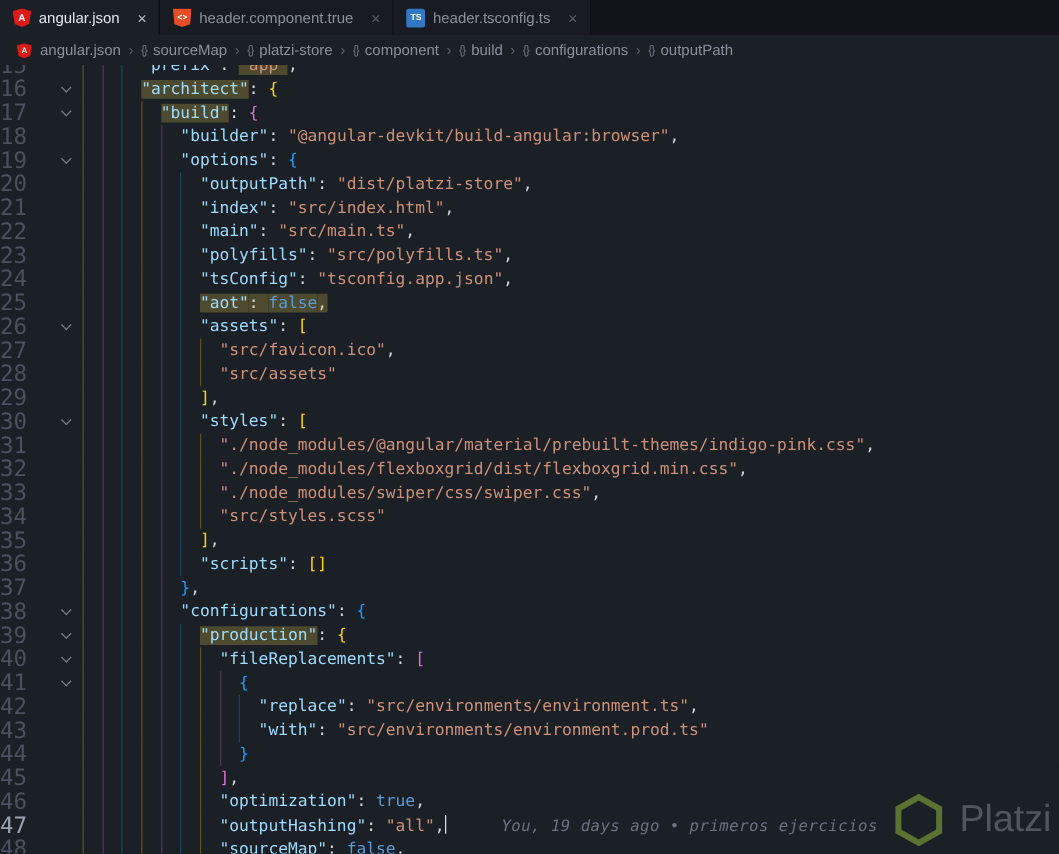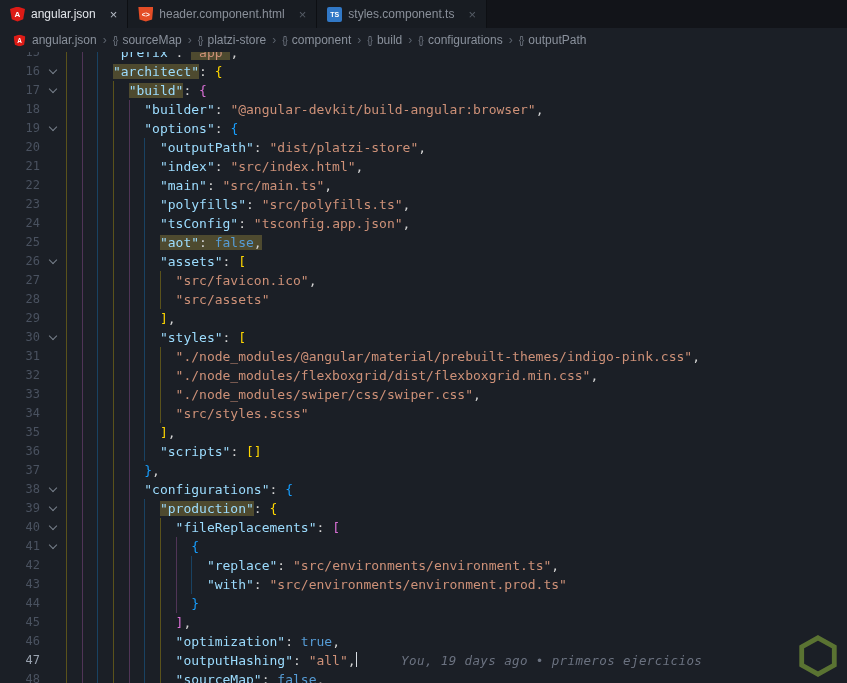--- a/index.html
+++ b/index.html
@@ -26,21 +26,21 @@
   .fi-sm{transform:scale(.8)}
 
   .breadcrumbs{height:24px;display:flex;align-items:center;padding:0 12px;font-size:12px;color:var(--crumb);gap:4px;background:var(--bg)}
   .crumb{display:flex;align-items:center;gap:5px;cursor:pointer}
   .crumb .sym{color:#6b727d;font-size:10px;letter-spacing:-1px}
   .sep{color:#5b626c;margin:0 2px;font-size:12px}
 
   .viewport{height:631px;overflow:hidden;position:relative}
   .lines{margin-top:-9px}
   .line{display:flex;height:19px;line-height:19px;font:13px/19px "DejaVu Sans Mono","Liberation Mono",monospace;white-space:pre}
-  .lnum{flex:0 0 40px;text-align:right;color:var(--ln);font-size:12px}
+  .lnum{flex:0 0 40px;text-align:left;color:var(--ln);font-size:18px}
   .lnum.active{color:var(--ln-active)}
   .foldcol{flex:0 0 26px;display:flex;align-items:center;justify-content:center}
   .chev{width:6px;height:6px;border-right:1.5px solid #78808c;border-bottom:1.5px solid #78808c;transform:translateY(-2px) rotate(45deg)}
   .codetext{position:relative;flex:1}
   .guide{position:absolute;top:0;bottom:0;width:1px}
   .g0{background:rgba(255,215,0,.28)}
   .g1{background:rgba(218,112,214,.28)}
   .g2{background:rgba(23,159,255,.28)}
   .tok-key{color:var(--key)} .tok-str{color:var(--str)} .tok-pun{color:var(--pun)} .tok-kw{color:var(--kw)}
   .tok-b0{color:var(--b0)} .tok-b1{color:var(--b1)} .tok-b2{color:var(--b2)}
@@ -56,26 +56,26 @@
 <body>
 
 <div class="tabbar">
     <div class="tab active">
       <span class="fi fi-angular">A</span>
       <span class="tab-label">angular.json</span>
       <span class="tab-close">×</span>
     </div>
     <div class="tab">
       <span class="fi fi-html">&lt;&gt;</span>
-      <span class="tab-label">header.component.html</span>
+      <span class="tab-label">header.component.true</span>
       <span class="tab-close">×</span>
     </div>
     <div class="tab">
       <span class="fi fi-ts">TS</span>
-      <span class="tab-label">styles.component.ts</span>
+      <span class="tab-label">header.tsconfig.ts</span>
       <span class="tab-close">×</span>
     </div>
   </div>
 
 <div class="breadcrumbs">
     <span class="crumb">
       <span class="fi fi-angular fi-sm">A</span>
       <span>angular.json</span>
     </span>
     <span class="sep">›</span>
@@ -146,13 +146,14 @@
       <div class="line"><span class="lnum">46</span><span class="foldcol"></span><span class="codetext"><i class="guide g0" style="left: 0px;"></i><i class="guide g1" style="left: 15.6538px;"></i><i class="guide g2" style="left: 31.3075px;"></i><i class="guide g0" style="left: 46.9612px;"></i><i class="guide g1" style="left: 62.615px;"></i><i class="guide g2" style="left: 78.2687px;"></i><i class="guide g0" style="left: 93.9225px;"></i><span class="tok-ws">              </span><span class="tok-key">"optimization"</span><span class="tok-pun">: </span><span class="tok-kw">true</span><span class="tok-pun">,</span></span></div>
       <div class="line"><span class="lnum active">47</span><span class="foldcol"></span><span class="codetext"><i class="guide g0" style="left: 0px;"></i><i class="guide g1" style="left: 15.6538px;"></i><i class="guide g2" style="left: 31.3075px;"></i><i class="guide g0" style="left: 46.9612px;"></i><i class="guide g1" style="left: 62.615px;"></i><i class="guide g2" style="left: 78.2687px;"></i><i class="guide g0" style="left: 93.9225px;"></i><span class="tok-ws">              </span><span class="tok-key">"outputHashing"</span><span class="tok-pun">: </span><span class="tok-str">"all"</span><span class="tok-pun">,</span><span class="cursor"></span><span class="blame">You, 19 days ago • primeros ejercicios</span></span></div>
       <div class="line"><span class="lnum">48</span><span class="foldcol"></span><span class="codetext"><i class="guide g0" style="left: 0px;"></i><i class="guide g1" style="left: 15.6538px;"></i><i class="guide g2" style="left: 31.3075px;"></i><i class="guide g0" style="left: 46.9612px;"></i><i class="guide g1" style="left: 62.615px;"></i><i class="guide g2" style="left: 78.2687px;"></i><i class="guide g0" style="left: 93.9225px;"></i><span class="tok-ws">              </span><span class="tok-key">"sourceMap"</span><span class="tok-pun">: </span><span class="tok-kw">false</span><span class="tok-pun">,</span></span></div>
     </div>
 </div>
 
 <div class="watermark">
   <svg class="wm-logo" width="46" height="46" viewBox="0 0 48 48">
     <polygon points="24,5 41,14.5 41,33.5 24,43 7,33.5 7,14.5" fill="none" stroke="#9ac63f" stroke-width="5"></polygon>
   </svg>
+  <span class="wm-text">Platzi</span>
 </div>
 
 </body></html>

